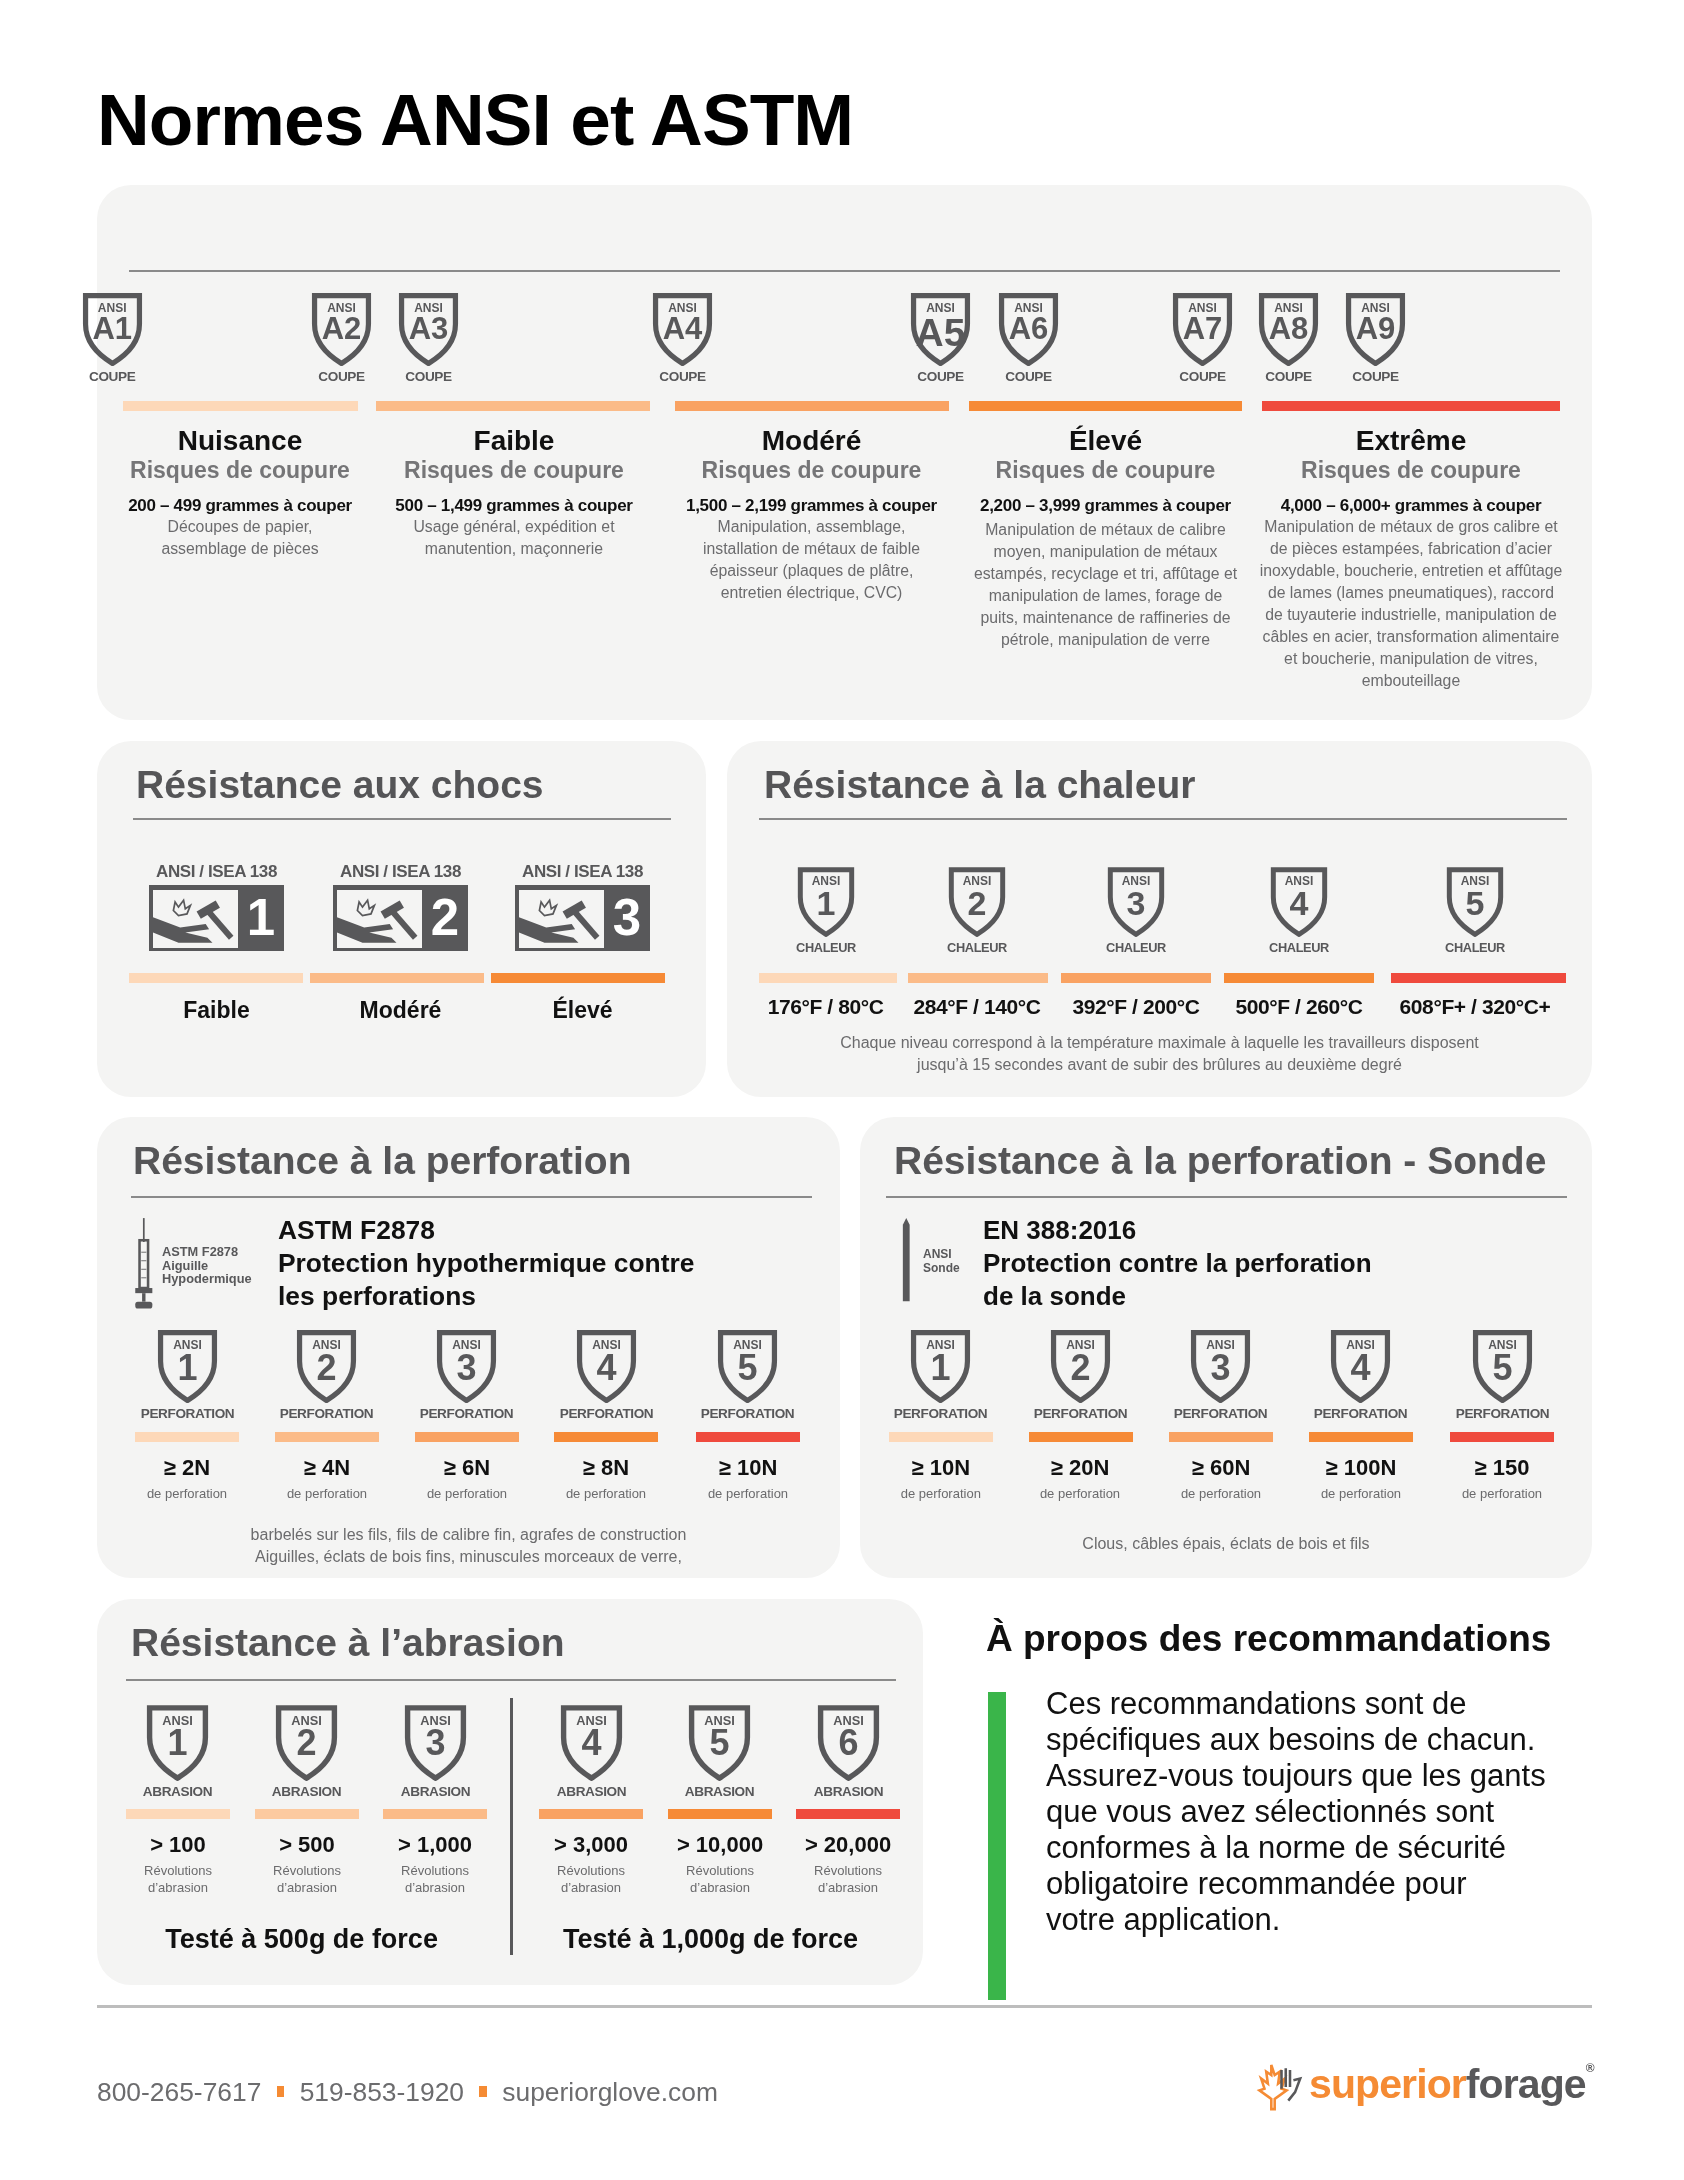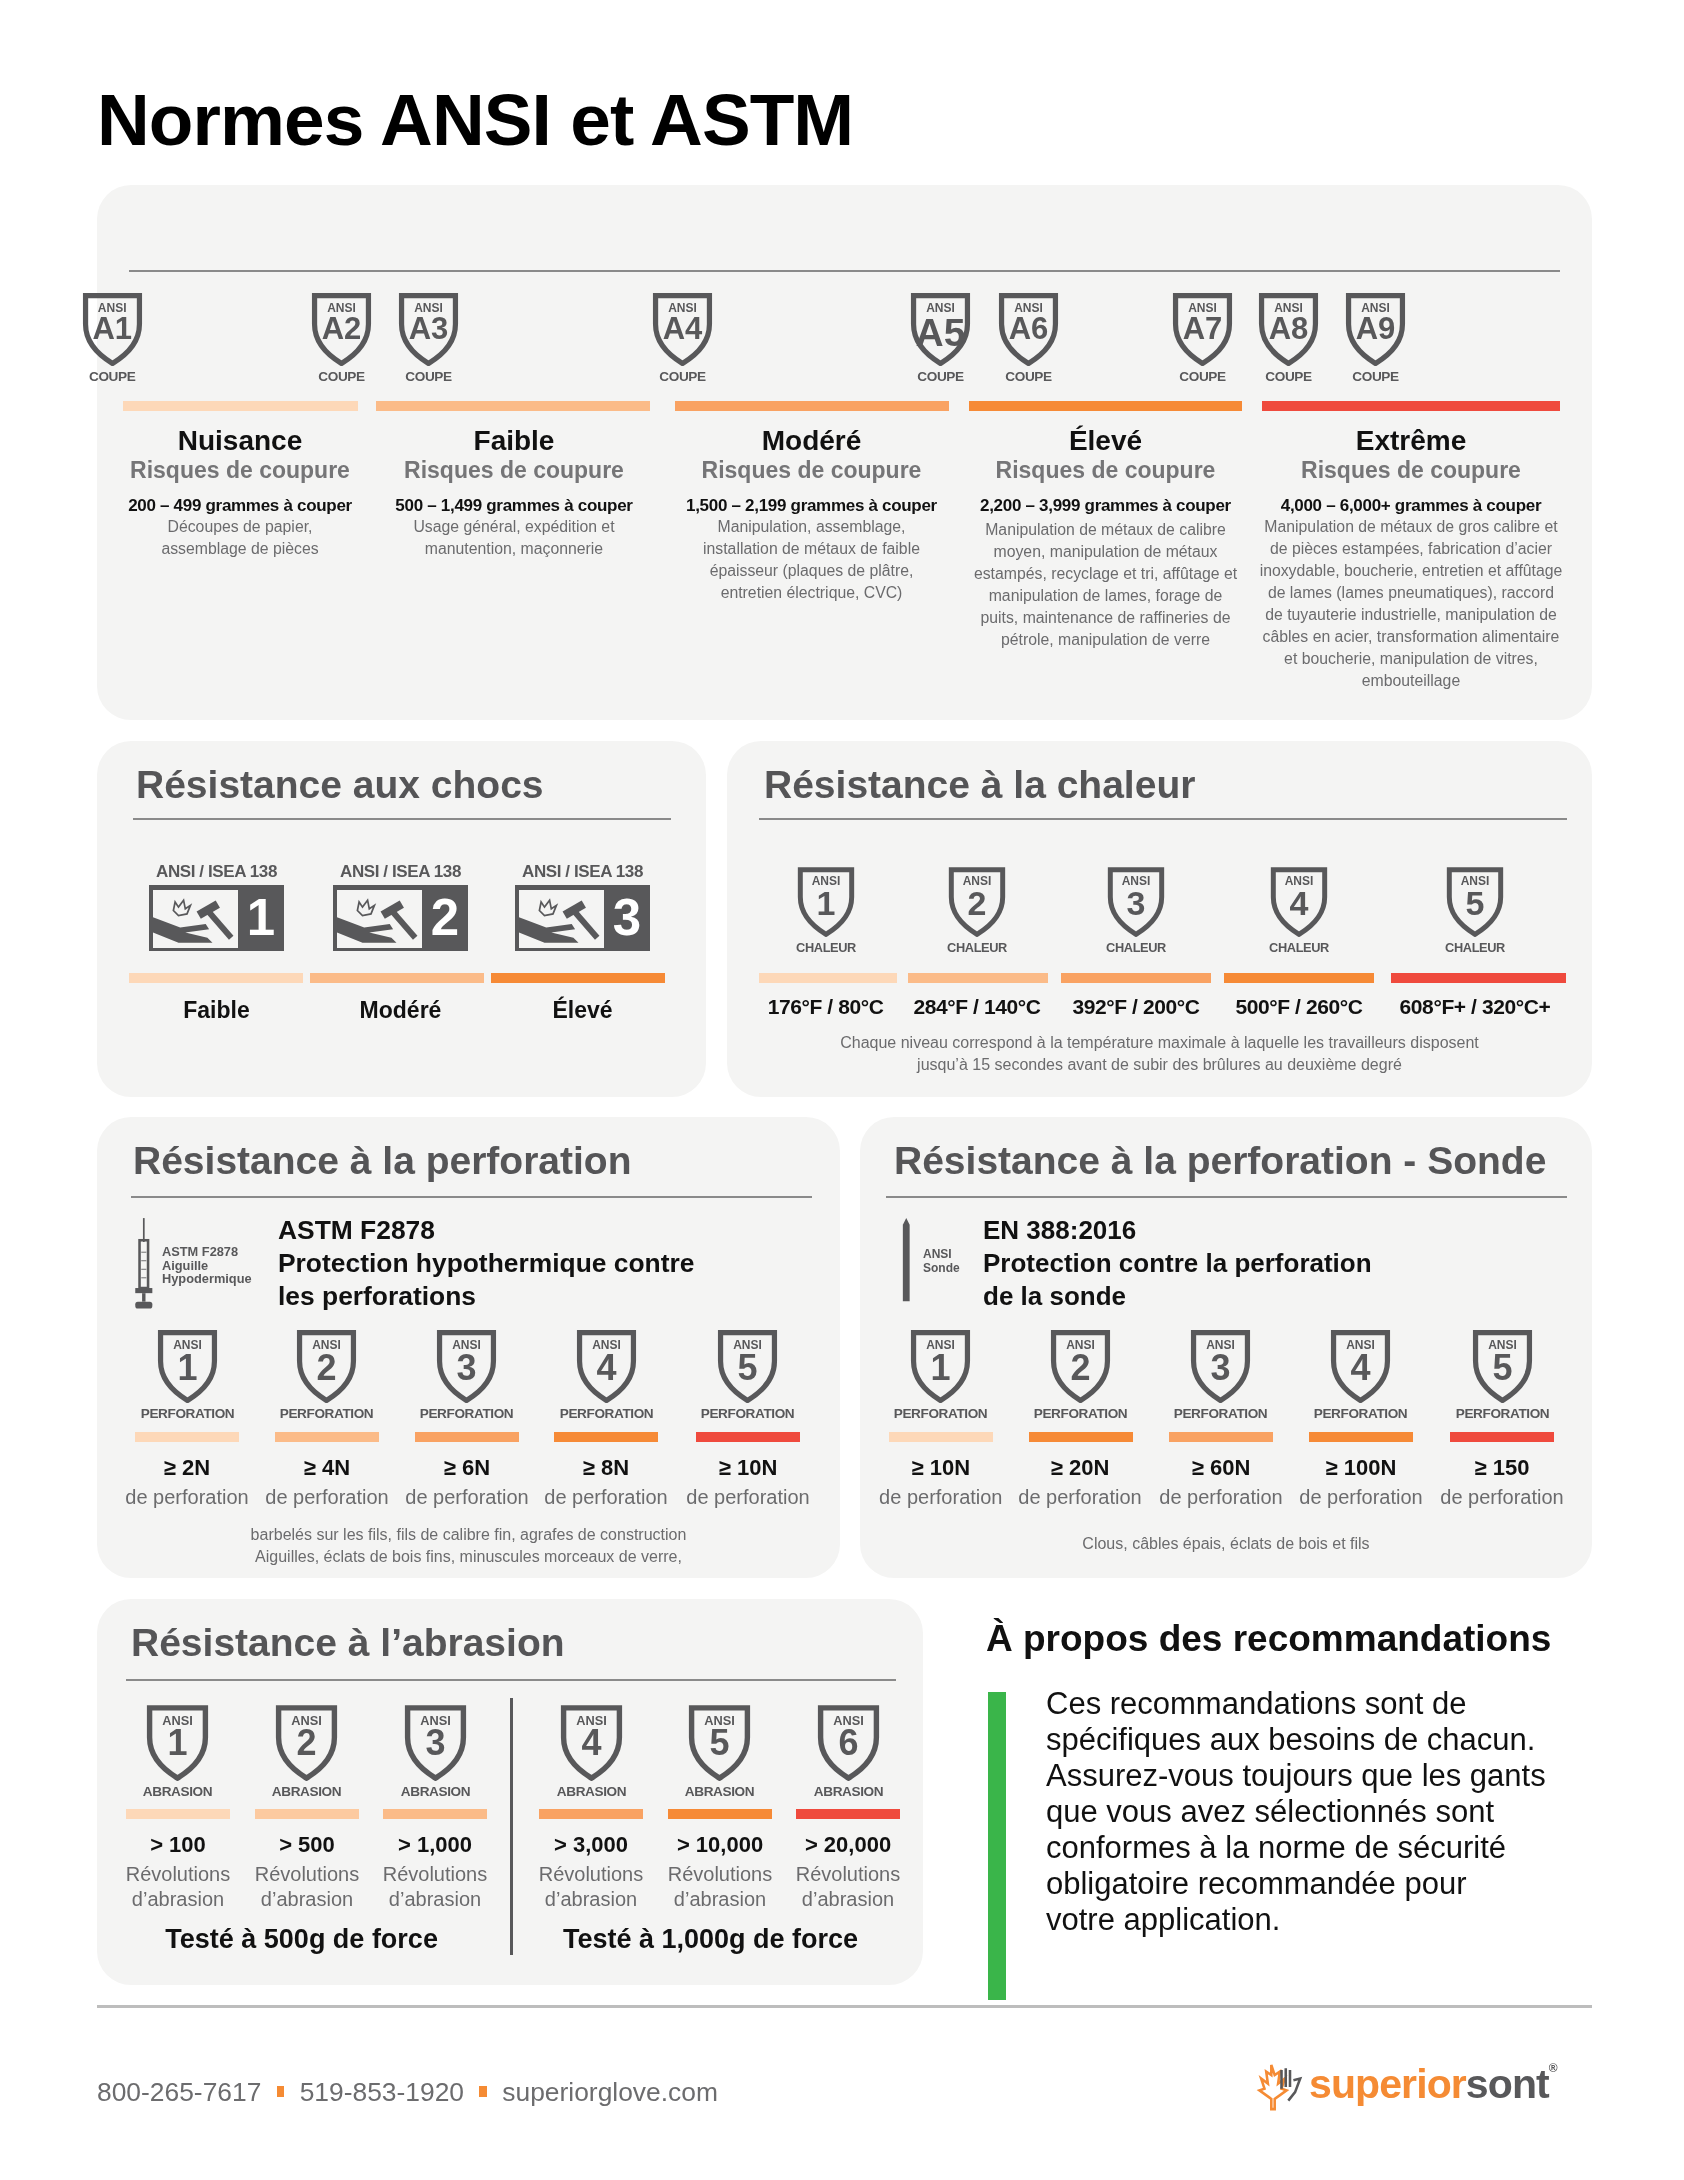--- a/index.html
+++ b/index.html
@@ -11,21 +11,21 @@
   .abs{position:absolute;}
   .center{text-align:center;}
   .shield{position:absolute;}
   .shield svg{display:block;}
   .bar{position:absolute;height:10.2px;}
   .lvl-title{font-size:28px;font-weight:bold;color:#111;}
   .lvl-sub{font-size:23px;font-weight:bold;color:#757577;}
   .grams{font-size:17px;font-weight:bold;color:#111;letter-spacing:-0.3px;}
   .desc{font-size:15.8px;color:#6b6b6d;line-height:22px;}
   .val{font-size:22px;font-weight:bold;color:#111;}
-  .small{font-size:20px;color:#6b6b6d;}
+  .small{font-size:13px;color:#6b6b6d;}
   .note{font-size:16px;color:#6b6b6d;line-height:22px;}
   .col{position:absolute;text-align:center;}
   .footer-text{position:absolute;left:97px;top:2077px;font-size:26.4px;color:#6c6c6e;}
   .dot{display:inline-block;width:7.7px;height:10.2px;background:#f58b34;margin:0 15.3px;vertical-align:middle;position:relative;top:-2.6px;}
 </style>
 </head>
 <body>
 
 <h1 class="page-title">Normes ANSI et ASTM</h1>
 
@@ -613,16 +613,16 @@
 <div class="abs" style="left:97px;top:2005px;width:1495px;height:2.6px;background:#bdbdbd;"></div>
 <div class="footer-text">
   <span>800-265-7617</span><span class="dot"></span><span>519-853-1920</span><span class="dot"></span><span>superiorglove.com</span>
 </div>
 <div class="abs" style="left:1256px;top:2061px;height:51px;width:341px;">
   <svg width="51" height="48" viewBox="0 0 60 56" style="position:absolute;left:0;top:1.7px;">
     <path d="M18 2 L22 14 L28 10 L26 24 L34 18 L30 30 L36 32 L22 42 L22 54 L18 54 L18 42 L4 32 L10 30 L6 18 L14 24 L12 10 L18 14 Z" fill="none" stroke="#f58b34" stroke-width="3"></path>
     <path d="M30 8 L30 30 M35 6 L35 28 M40 8 L40 28 M44 20 L52 18 L46 34 L38 44" fill="none" stroke="#58585a" stroke-width="3"></path>
   </svg>
   <div style="position:absolute;left:53px;top:0;font-size:41px;font-weight:bold;letter-spacing:-0.9px;">
-    <span style="color:#f58b34;">superior</span><span style="color:#58585a;">sont</span><sup style="font-size:12px;color:#58585a;vertical-align:top;">®</sup>
+    <span style="color:#f58b34;">superior</span><span style="color:#58585a;">forage</span><sup style="font-size:12px;color:#58585a;vertical-align:top;">®</sup>
   </div>
 </div>
 
 
 </body></html>

